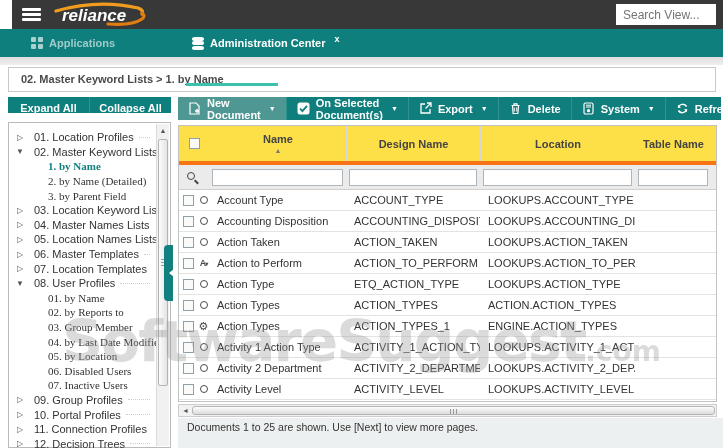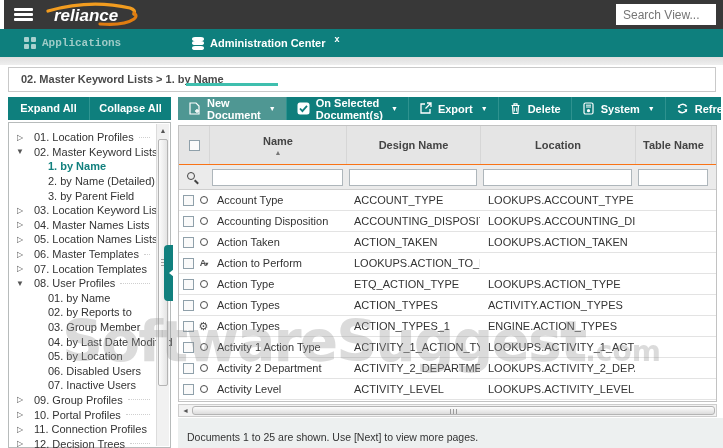--- a/index.html
+++ b/index.html
@@ -1,54 +1,54 @@
 <!DOCTYPE html>
 <html><head>
 <meta charset="utf-8">
 <style>
   * { margin:0; padding:0; box-sizing:border-box; }
   html,body { width:723px; height:448px; overflow:hidden; }
   body { position:relative; background:#ffffff; font-family:"Liberation Sans", sans-serif; font-size:11px; color:#333; }
 
   
-  .topbar { position:absolute; top:0; left:4px; right:0; height:29px; background:#383838; z-index:5; }
+  .topbar { position:absolute; top:0; left:12px; right:0; height:29px; background:#383838; z-index:5; }
   .hamburger { position:absolute; left:10px; top:8px; width:19px; height:13px; cursor:pointer; }
   .hamburger span { display:block; height:3px; background:#fff; margin-bottom:2px; border-radius:1px; }
   .logo { position:absolute; left:38px; top:2px; }
   .search-box { position:absolute; right:7px; top:4px; width:100px; height:21px; background:#fff; border:1px solid #fff; }
   .search-box input { width:100%; height:100%; border:none; outline:none; font-size:12px; color:#777; padding:0 6px; font-family:"Liberation Sans", sans-serif; }
 
   
   .tabbar { position:absolute; top:29px; left:0; right:0; height:28px; background:#0e7f7d; z-index:5; }
   .tab { position:absolute; top:0; height:28px; display:flex; align-items:center; gap:6px; cursor:pointer; }
-  .tab-apps { left:24px; color:#9fccc8; font-weight:bold;font-family:Liberation Mono, monospace; }
+  .tab-apps { left:31px; color:#9fccc8; font-weight:bold; }
   .tab-admin { left:192px; color:#ffffff; font-weight:bold; }
   .tab-underline { position:absolute; left:186px; top:54px; width:92px; height:3px; background:#3fbfae; }
   .grid-icon { width:12px; height:12px; display:grid; grid-template-columns:5px 5px; grid-template-rows:5px 5px; gap:2px; opacity:.8; }
   .grid-icon i { background:#cfe6e4; border-radius:1px; }
   .db-icon { width:12px; height:13px; position:relative; }
   .db-icon i { position:absolute; left:0; width:12px; height:4px; background:#fff; border-radius:45%/90%; }
   .db-icon i:nth-child(1){top:0;} .db-icon i:nth-child(2){top:4.5px;} .db-icon i:nth-child(3){top:9px;}
   .tab-close { font-size:9px; font-weight:bold; margin-left:3px; align-self:flex-start; margin-top:5px; cursor:pointer; }
 
   .substrip { position:absolute; top:57px; left:0; right:0; height:8px; background:linear-gradient(#dedede,#efefef); }
 
   
   .breadcrumb { position:absolute; top:67px; left:8px; right:7px; height:25px; background:#fff; border:1px solid #c9c9c9; line-height:23px; padding-left:12px; font-weight:bold; color:#4a4a4a; }
 
   
   .sidebar { position:absolute; left:8px; top:97px; width:163px; bottom:0; }
-  .side-btns { display:flex; height:23px; }
+  .side-btns { display:flex; height:16px; }
   .side-btn { flex:1; background:#0e7f7d; color:#fff; font-weight:bold; text-align:center; line-height:23px; cursor:pointer; }
   .side-btn:first-child { border-right:1px solid #2f9592; }
   .tree-panel { position:absolute; top:25px; left:0; right:0; bottom:0; background:#fff; border:1px solid #b7bbbb; }
   .tree { list-style:none; padding:7px 16px 0 5px; }
   .tree li { display:flex; align-items:center; height:14.6px; white-space:nowrap; cursor:pointer; }
   .tree li .tg { width:12px; font-size:8px; color:#555; flex:0 0 12px; text-align:center; }
-  .tree li.child { padding-left:26px; }
+  .tree li.child { padding-left:26px;font-family:Liberation Serif, serif; }
   .tree li .lbl { color:#333;padding-left:8px; }
   .tree li.selected .lbl { color:#12807e; font-weight:bold; }
   .tree li.root .dash { flex:1; border-bottom:1px dotted #cfcfcf; margin:0 4px 0 5px; height:1px; }
   .vscroll { position:absolute; top:1px; right:1px; bottom:1px; width:13px; background:#f1f1f1; border-left:1px solid #dcdcdc; }
   .vscroll .up { height:13px; text-align:center; font-size:7px; color:#555; line-height:13px; background:#f1f1f1; cursor:pointer; }
   .vscroll .thumb { position:absolute; top:15px; left:1px; right:1px; height:247px; background:linear-gradient(90deg,#fcfcfc,#e4e4e4); border:1px solid #b4b4b4; border-radius:2px; cursor:grab; }
   .vscroll .grip { position:absolute; top:50%; left:2px; right:2px; height:7px; margin-top:-4px;
       background:repeating-linear-gradient(#9b9b9b 0 1px, transparent 1px 3px); }
   .collapse-handle { position:absolute; right:-2px; top:148px; width:9px; height:56px; background:#11807e; border-radius:4px 0 0 4px; cursor:pointer; z-index:6; }
   .collapse-handle:after { content:""; position:absolute; top:50%; left:1px; margin-top:-4px; border:4px solid transparent; border-right:5px solid #fff; }
@@ -61,21 +61,21 @@
   .caret { font-size:7px; margin-left:2px; }
   .ticon { width:13px; height:13px; flex:0 0 13px; }
   .ticon svg { width:13px; height:13px; display:block; }
 
   
   .cb { width:11px; height:11px; border:1px solid #8fa0aa; background:#fafafa; display:inline-block; cursor:pointer; }
 
   
   .grid { position:absolute; top:28px; left:0; right:6px; height:277px; border:1px solid #c2c2c2; background:#fff; overflow:hidden; }
   .gridrow { display:grid; grid-template-columns:30px 137px 134px 155px 76px 1fr; }
-  .ghead { height:39px; background:#e5e5e5; border-bottom:1px solid #f97316; }
+  .ghead { height:39px; background:#fde047; border-bottom:4px solid #f97316; }
   .ghead .hc { display:flex; flex-direction:column; align-items:center; justify-content:center; font-weight:bold; color:#444; border-left:1px solid #d6d6d6; cursor:pointer; }
   .ghead .hc:first-child { border-left:none; }
   .sort-arrow { font-size:7px; color:#777; margin-top:2px; }
   .gfilter { height:25px; background:#ebebeb; border-bottom:1px solid #cfcfcf; align-items:center; }
   .gfilter .fc { height:100%; display:flex; align-items:center; padding:0 3px; }
   .gfilter input { width:100%; height:17px; border:1px solid #aeb6bb; font-size:10px; padding:0 3px; font-family:"Liberation Sans", sans-serif; outline:none; }
   .mag { width:11px; height:11px; position:relative; margin-left:5px; }
   .mag i { position:absolute; top:0; left:0; width:8px; height:8px; border:1.6px solid #444; border-radius:50%; }
   .mag b { position:absolute; width:5px; height:1.8px; background:#444; transform:rotate(45deg); left:7px; top:9px; }
   .grow { height:21px; border-bottom:1px solid #e3e3e3; align-items:center; background:#fff; }
@@ -88,21 +88,21 @@
   .ricon.action s { text-decoration:none; font-size:6px; }
 
   
   .hscroll { position:absolute; top:307px; left:0; right:6px; height:13px; background:#f2f2f2; border:1px solid #cdcdcd; display:flex; align-items:center; }
   .hscroll .larr { width:13px; text-align:center; font-size:7px; color:#555; cursor:pointer; }
   .hscroll .thumb { flex:1; height:9px; margin-right:1px; background:linear-gradient(#fdfdfd,#dcdcdc); border:1px solid #b4b4b4; border-radius:3px; position:relative; cursor:grab; }
   .hscroll .grip { position:absolute; left:50%; top:2px; width:8px; height:5px; margin-left:-4px;
       background:repeating-linear-gradient(90deg,#9b9b9b 0 1px, transparent 1px 3px); }
 
   
-  .statusbar { position:absolute; top:321px; left:0; right:0; bottom:0; background:#edf0f0; padding:13px 0 0 9px; font-size:10.5px; color:#333; }
+  .statusbar { position:absolute; top:321px; left:0; right:0; bottom:0; background:#edf0f0; padding:3px 0 0 9px; font-size:10.5px; color:#333; }
 
   
   .watermark { position:absolute; left:62px; top:308px; z-index:40; pointer-events:none;
       font-family:"DejaVu Sans", sans-serif; font-weight:bold; font-size:57px; letter-spacing:-2px;
       color:rgba(150,150,150,.34); white-space:nowrap; }
   .watermark .suffix { font-size:28px; letter-spacing:0; }
 </style>
 </head>
 <body>
 
@@ -417,20 +417,21 @@
       <div class="cell">LOOKUPS.ACTION_TAKEN</div>
       <div class="cell"></div>
       <div class="cell"></div>
     </div>
         <div class="gridrow grow">
       <div class="c0">
         <span class="cb"></span>
         <span class="ricon action">A<s>▾</s></span>
       </div>
       <div class="cell">Action to Perform</div>
+      <div class="cell">ACTION_TO_PERFORM</div>
       <div class="cell">LOOKUPS.ACTION_TO_PERFORM</div>
       <div class="cell"></div>
       <div class="cell"></div>
     </div>
         <div class="gridrow grow">
       <div class="c0">
         <span class="cb"></span>
         <span class="ricon circle"><i></i></span>
       </div>
       <div class="cell">Action Type</div>
@@ -439,21 +440,21 @@
       <div class="cell"></div>
       <div class="cell"></div>
     </div>
         <div class="gridrow grow">
       <div class="c0">
         <span class="cb"></span>
         <span class="ricon circle"><i></i></span>
       </div>
       <div class="cell">Action Types</div>
       <div class="cell">ACTION_TYPES</div>
-      <div class="cell">ACTIVITY.ACTION_TYPES</div>
+      <div class="cell">ACTION.ACTION_TYPES</div>
       <div class="cell"></div>
       <div class="cell"></div>
     </div>
         <div class="gridrow grow">
       <div class="c0">
         <span class="cb"></span>
         <span class="ricon gear">⚙</span>
       </div>
       <div class="cell">Action Types</div>
       <div class="cell">ACTION_TYPES_1</div>

